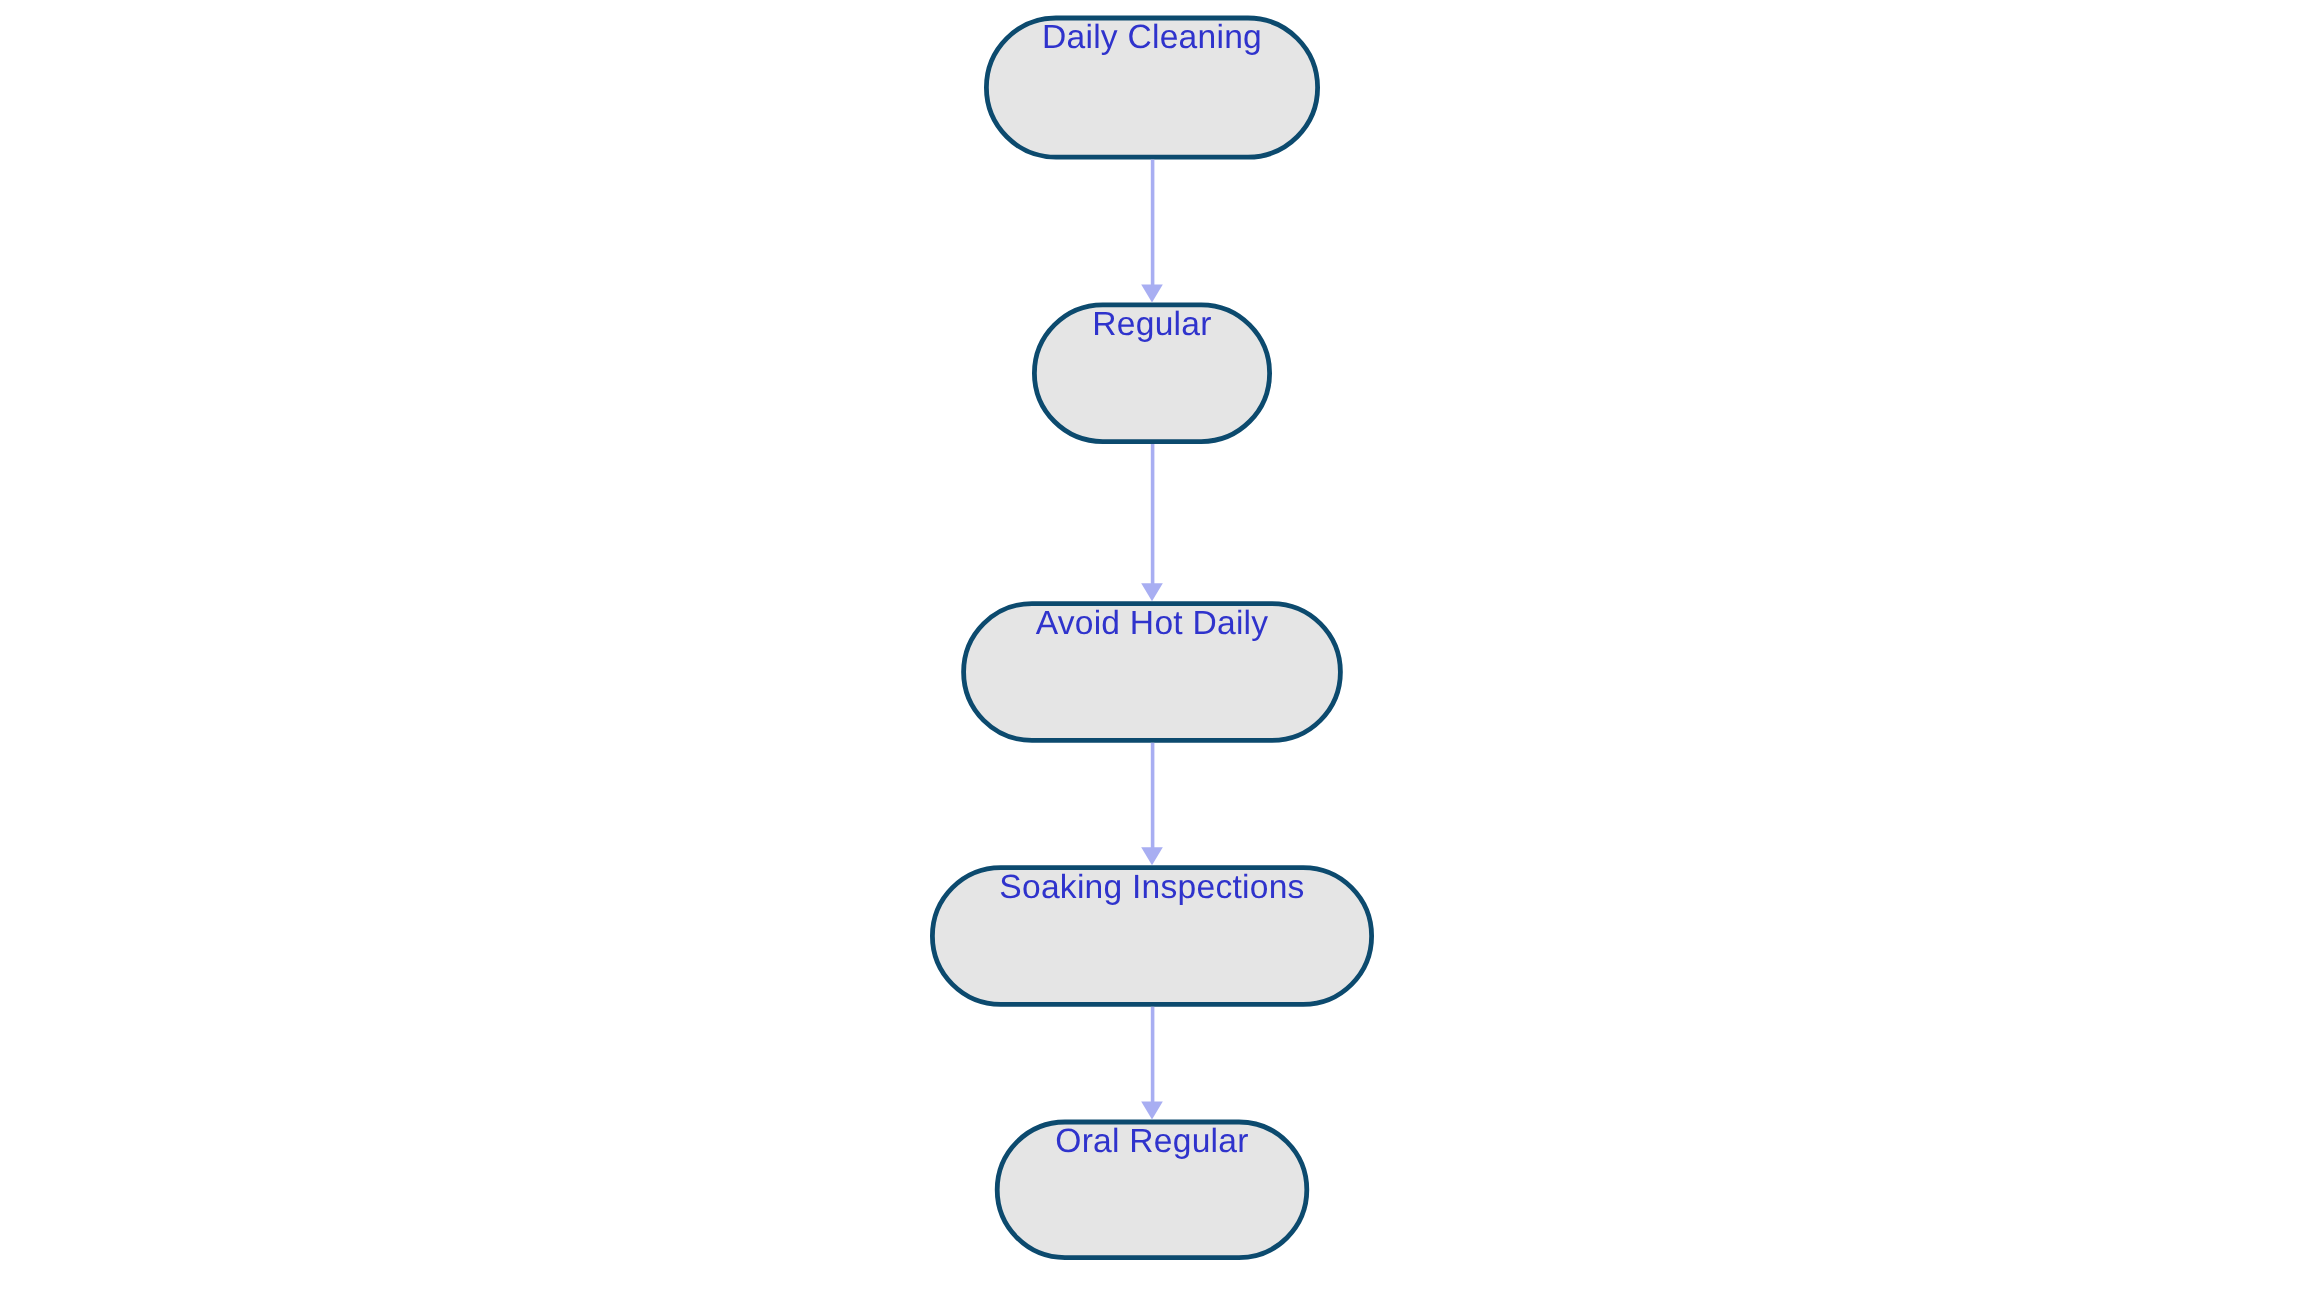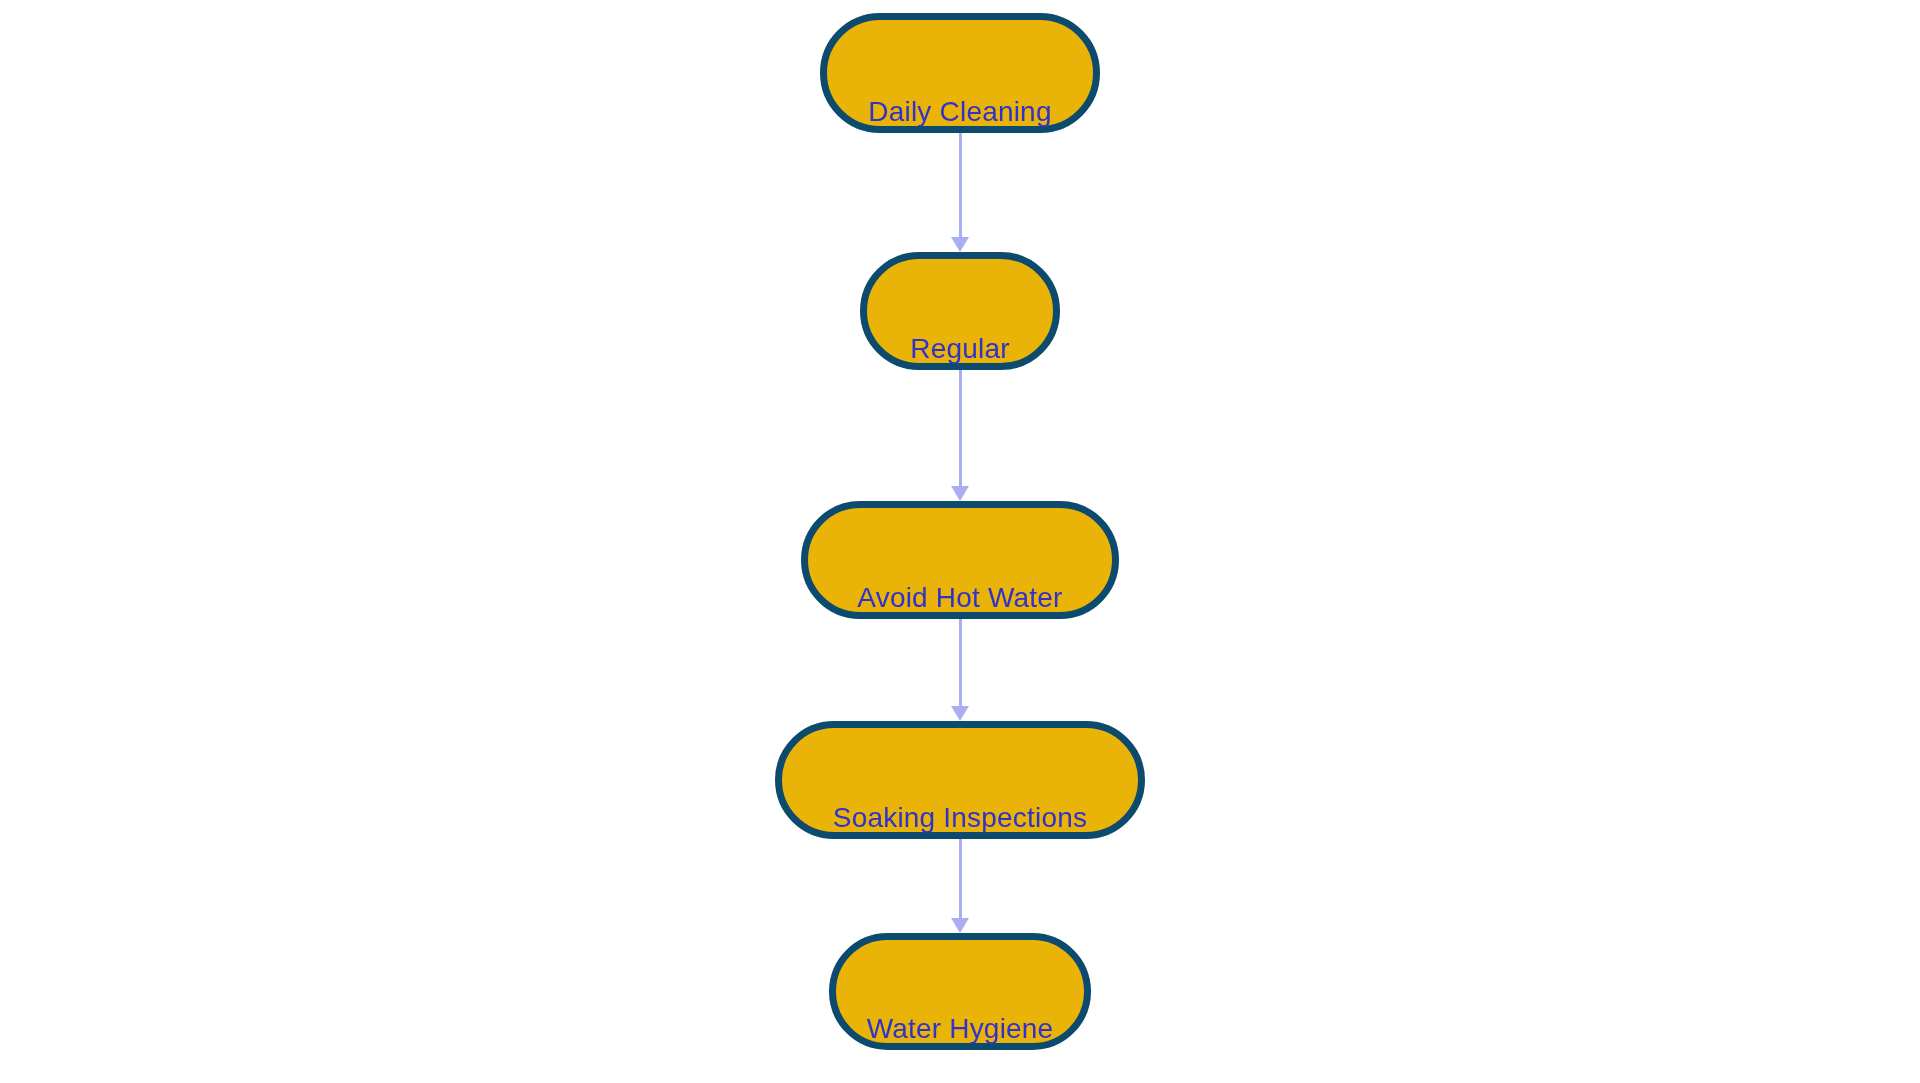--- a/index.html
+++ b/index.html
@@ -30,24 +30,24 @@
     height: 1083px;
     display: flex;
     flex-direction: column;
     align-items: center;
   }
 
   
   .node {
     box-sizing: border-box;
     display: flex;
-    align-items: flex-end;
+    align-items: flex-start;
     justify-content: center;
-    background: #eab308;
-    border: 7px solid #0c4a6e;
+    background: #e5e5e5;
+    border: 4px solid #0c4a6e;
     border-radius: 999px;
     color: #2f33cc;
     font-size: 28px;
     font-weight: 400;
     letter-spacing: 0.2px;
     line-height: 1;
     white-space: nowrap;
     user-select: none;
   }
 
@@ -111,35 +111,35 @@
     <div class="node node-1">
       <span class="node-label">Regular</span>
     </div>
 
     <div class="connector connector-1">
       <div class="connector-line"></div>
       <div class="connector-arrow"></div>
     </div>
 
     <div class="node node-2">
-      <span class="node-label">Avoid Hot Water</span>
+      <span class="node-label">Avoid Hot Daily</span>
     </div>
 
     <div class="connector connector-2">
       <div class="connector-line"></div>
       <div class="connector-arrow"></div>
     </div>
 
     <div class="node node-3">
       <span class="node-label">Soaking Inspections</span>
     </div>
 
     <div class="connector connector-3">
       <div class="connector-line"></div>
       <div class="connector-arrow"></div>
     </div>
 
     <div class="node node-4">
-      <span class="node-label">Water Hygiene</span>
+      <span class="node-label">Oral Regular</span>
     </div>
 
   </div>
 </div>
 
 </body></html>

